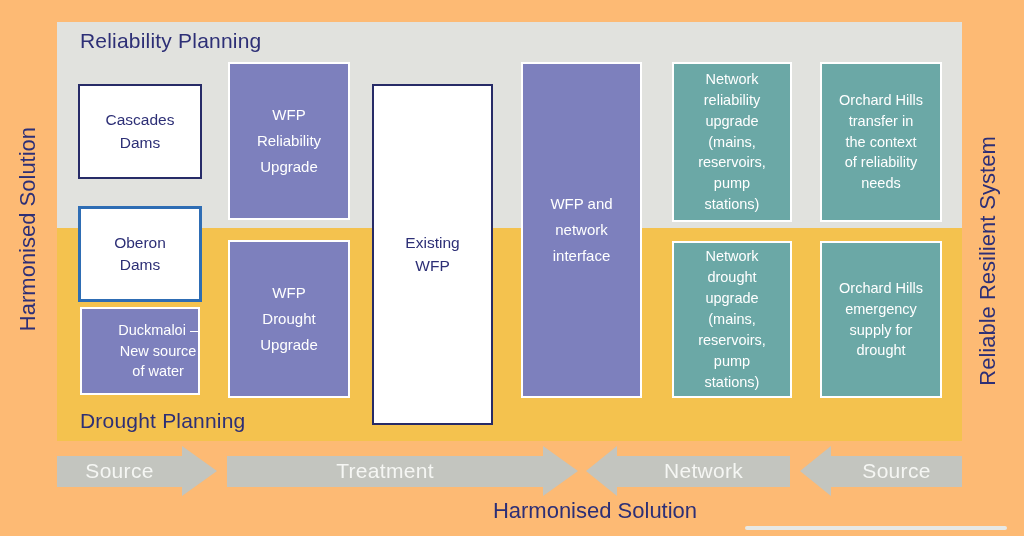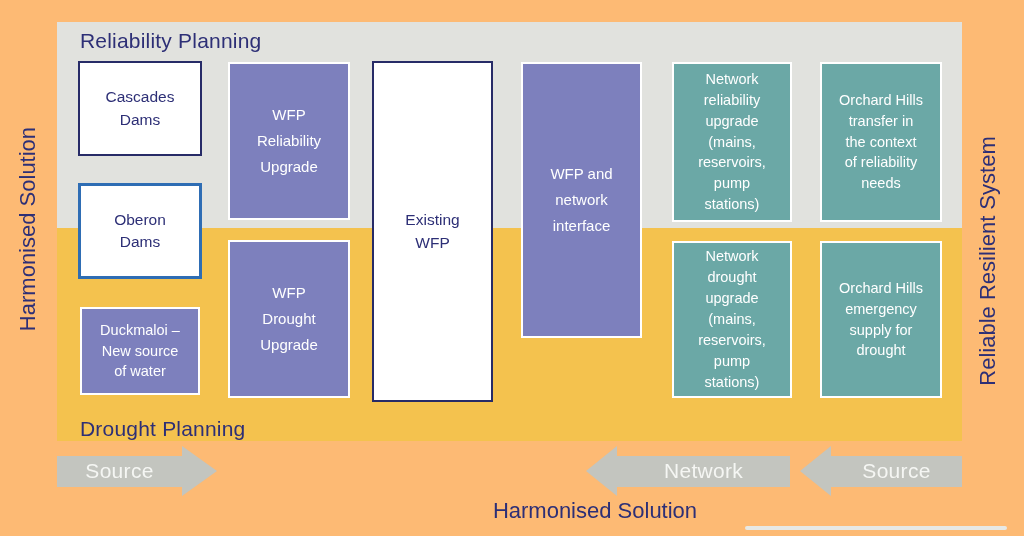--- a/index.html
+++ b/index.html
@@ -8,49 +8,49 @@
     font-family:"Liberation Sans", sans-serif;
   }
   
   .band{position:absolute;left:57px;width:905px;}
   .band-reliability{top:22px;height:206px;background:#e1e2de;}
   .band-drought{top:228px;height:213px;background:#f4c24e;}
   .band-title{
     position:absolute;left:23px;color:#2d2f76;font-size:21px;letter-spacing:0.2px;
   }
   .band-reliability .band-title{top:7px;}
-  .band-drought .band-title{bottom:0;}
+  .band-drought .band-title{bottom:8px;}
   
   .vlabel{
     position:absolute;color:#2d2f76;font-size:22px;text-align:center;
     transform:rotate(-90deg);white-space:nowrap;
   }
   .vlabel.left{width:300px;left:-122px;top:216px;}
   .vlabel.right{width:360px;left:808px;top:248px;}
   
   .box{
     position:absolute;box-sizing:border-box;display:flex;align-items:center;justify-content:center;
     text-align:center;
   }
   .box-label{white-space:pre-line;}
   .box-white-navy{background:#ffffff;border:2.5px solid #272b67;color:#2d2f76;}
   .box-white-blue{background:#ffffff;border:3px solid #2e6db4;color:#2d2f76;}
   .box-purple{background:#7d80bd;border:2px solid #ffffff;color:#ffffff;}
   .box-teal{background:#6ba8a6;border:2px solid #ffffff;color:#ffffff;}
-  .t-two{font-size:15.5px;line-height:1.45;}
+  .t-two{font-size:15.5px;line-height:1.45;margin-top:23px;}
   .t-purple{font-size:15px;line-height:1.75;}
   .t-teal{font-size:14.5px;line-height:1.44;}
   
   .b-cascades{left:78px;top:61px;width:124px;height:95px;}
   .b-oberon{left:78px;top:183px;width:124px;height:96px;}
-  .b-duckmaloi{left:80px;top:307px;width:120px;height:88px;}
+  .b-duckmaloi{left:80px;top:307px;width:120px;height:88px;justify-content:flex-end;}
   .b-wfp-rel{left:228px;top:62px;width:122px;height:158px;}
   .b-wfp-dro{left:228px;top:240px;width:122px;height:158px;}
   .b-existing{left:372px;top:61px;width:121px;height:341px;}
-  .b-interface{left:521px;top:62px;width:121px;height:276px;}
+  .b-interface{left:521px;top:62px;width:121px;height:336px;}
   .b-net-rel{left:672px;top:62px;width:120px;height:160px;}
   .b-orch-tr{left:820px;top:62px;width:122px;height:160px;}
   .b-net-dro{left:672px;top:241px;width:120px;height:157px;}
   .b-orch-em{left:820px;top:241px;width:122px;height:157px;}
   
   .arrow{position:absolute;top:446px;height:50px;display:flex;align-items:center;}
   .arrow-body{
     height:31px;background:#c3c5bf;flex:1;display:flex;align-items:center;justify-content:center;
     color:#f5f6f3;font-size:21px;letter-spacing:0.3px;
   }
@@ -147,20 +147,24 @@
     <span class="box-label">Orchard Hills
 emergency
 supply for
 drought</span>
   </div>
 
   <div class="arrow a-source-right">
     <div class="arrow-body">Source</div>
     <div class="head head-right"></div>
   </div>
+  <div class="arrow a-treatment">
+    <div class="arrow-body">Treatment</div>
+    <div class="head head-right"></div>
+  </div>
   <div class="arrow a-network">
     <div class="head head-left"></div>
     <div class="arrow-body">Network</div>
   </div>
   <div class="arrow a-source-left">
     <div class="head head-left"></div>
     <div class="arrow-body">Source</div>
   </div>
 
   <div class="footer-label">Harmonised Solution</div>

